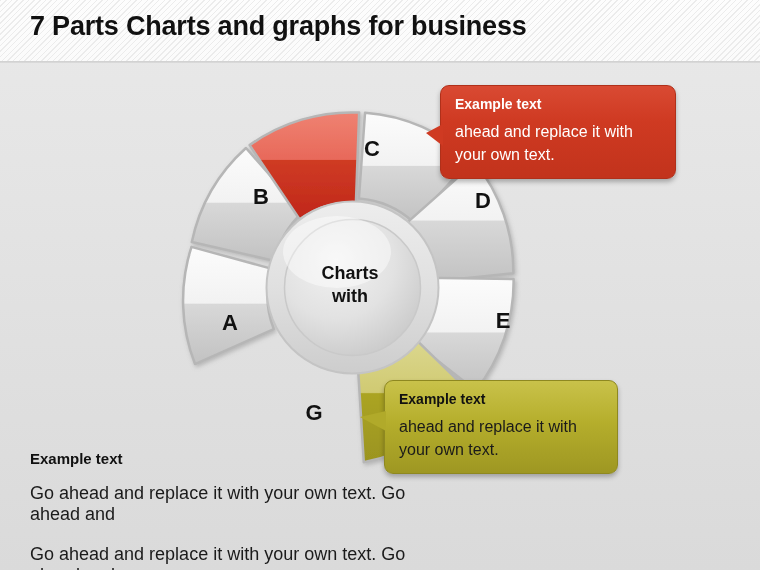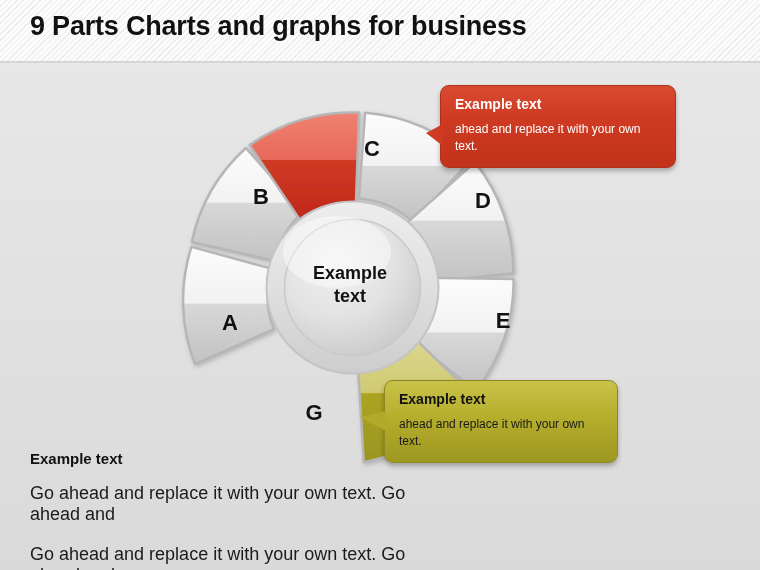--- a/index.html
+++ b/index.html
@@ -46,21 +46,21 @@
     line-height:1.25;pointer-events:none;
   }
   
   .callout{position:absolute;}
   .callout .box{
     position:relative;border-radius:9px;
     padding:10px 14px 12px 14px;
     box-shadow:0 3px 5px rgba(0,0,0,.28);
   }
   .callout .ttl{font-size:14px;font-weight:bold;margin-bottom:9px;}
-  .callout .body{font-size:12px;line-height:1.42;}
+  .callout .body{font-size:16px;line-height:1.42;}
   #callout-red{left:440px;top:85px;width:236px;}
   #callout-red .box{
     background:linear-gradient(180deg,#d94a33 0%,#cf3a22 38%,#c2331c 100%);
     border:1px solid #b0301a;color:#ffffff;
   }
   #callout-red .ttl{color:#fff;}
   #callout-red .tail{
     position:absolute;left:-15px;top:38px;width:0;height:0;
     border-top:9px solid transparent;
     border-bottom:13px solid transparent;
@@ -83,21 +83,21 @@
   #footer-title{font-size:15px;font-weight:bold;color:#111;margin-bottom:16px;}
   .footer-line{font-size:18px;color:#1b1b1b;margin-bottom:19px;}
 </style>
 </head>
 <body>
 
 <div id="slide">
 
   <div id="header"></div>
   <div id="header-rule"></div>
-  <div id="page-title">9 Parts Charts and graphs for business</div>
+  <div id="page-title">7 Parts Charts and graphs for business</div>
 
   <div id="chart-wrap">
 
     <svg id="donut" viewBox="0 0 375 375">
       <defs>
 
         <linearGradient id="gDefault" x1="0" y1="0" x2="0" y2="1">
           <stop offset="0%" stop-color="#fcfcfc"></stop>
           <stop offset="48%" stop-color="#f2f2f2"></stop>
           <stop offset="49%" stop-color="#d8d8d8"></stop>
@@ -161,22 +161,22 @@
 
     <div class="seg-label" style="left:218px;top:310px;width:24px;">A</div>
     <div class="seg-label" style="left:249px;top:184px;width:24px;">B</div>
     <div class="seg-label" style="left:360px;top:136px;width:24px;">C</div>
     <div class="seg-label" style="left:471px;top:188px;width:24px;">D</div>
     <div class="seg-label" style="left:491px;top:308px;width:24px;">E</div>
     <div class="seg-label" style="left:420px;top:406px;width:24px;"></div>
     <div class="seg-label" style="left:302px;top:400px;width:24px;">G</div>
 
     <div id="center-text">
-      <div>Example</div>
-      <div>text</div>
+      <div>Charts</div>
+      <div>with</div>
     </div>
   </div>
 
   <div class="callout" id="callout-red">
     <div class="box">
       <div class="tail"></div>
       <div class="ttl">Example text</div>
       <div class="body">ahead and replace it with your own text.</div>
     </div>
   </div>

